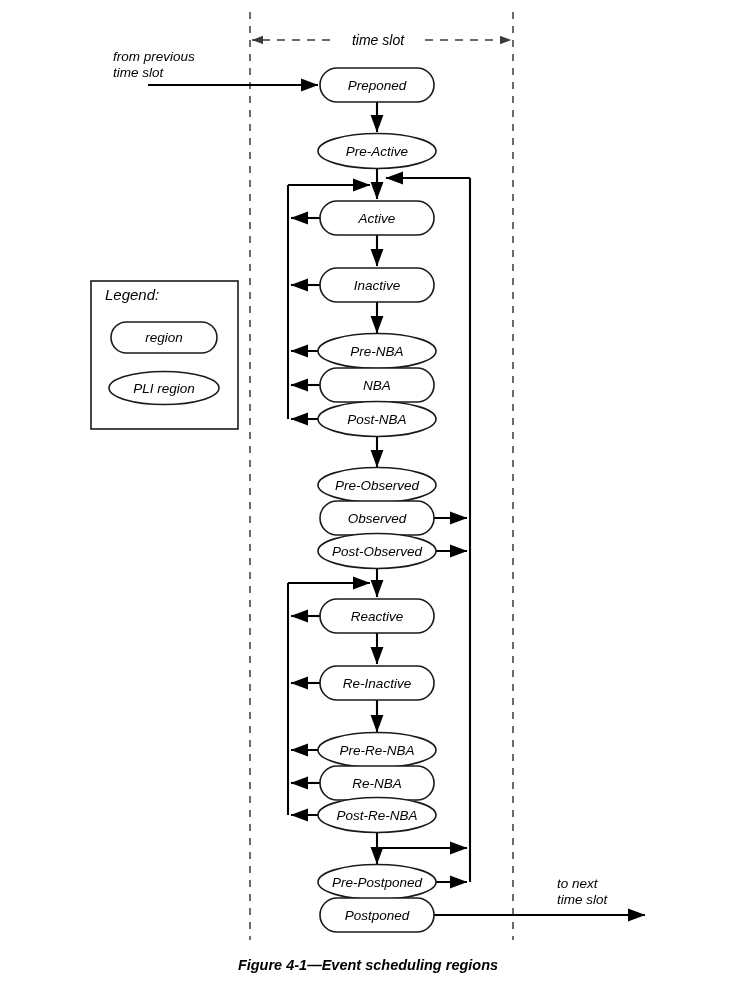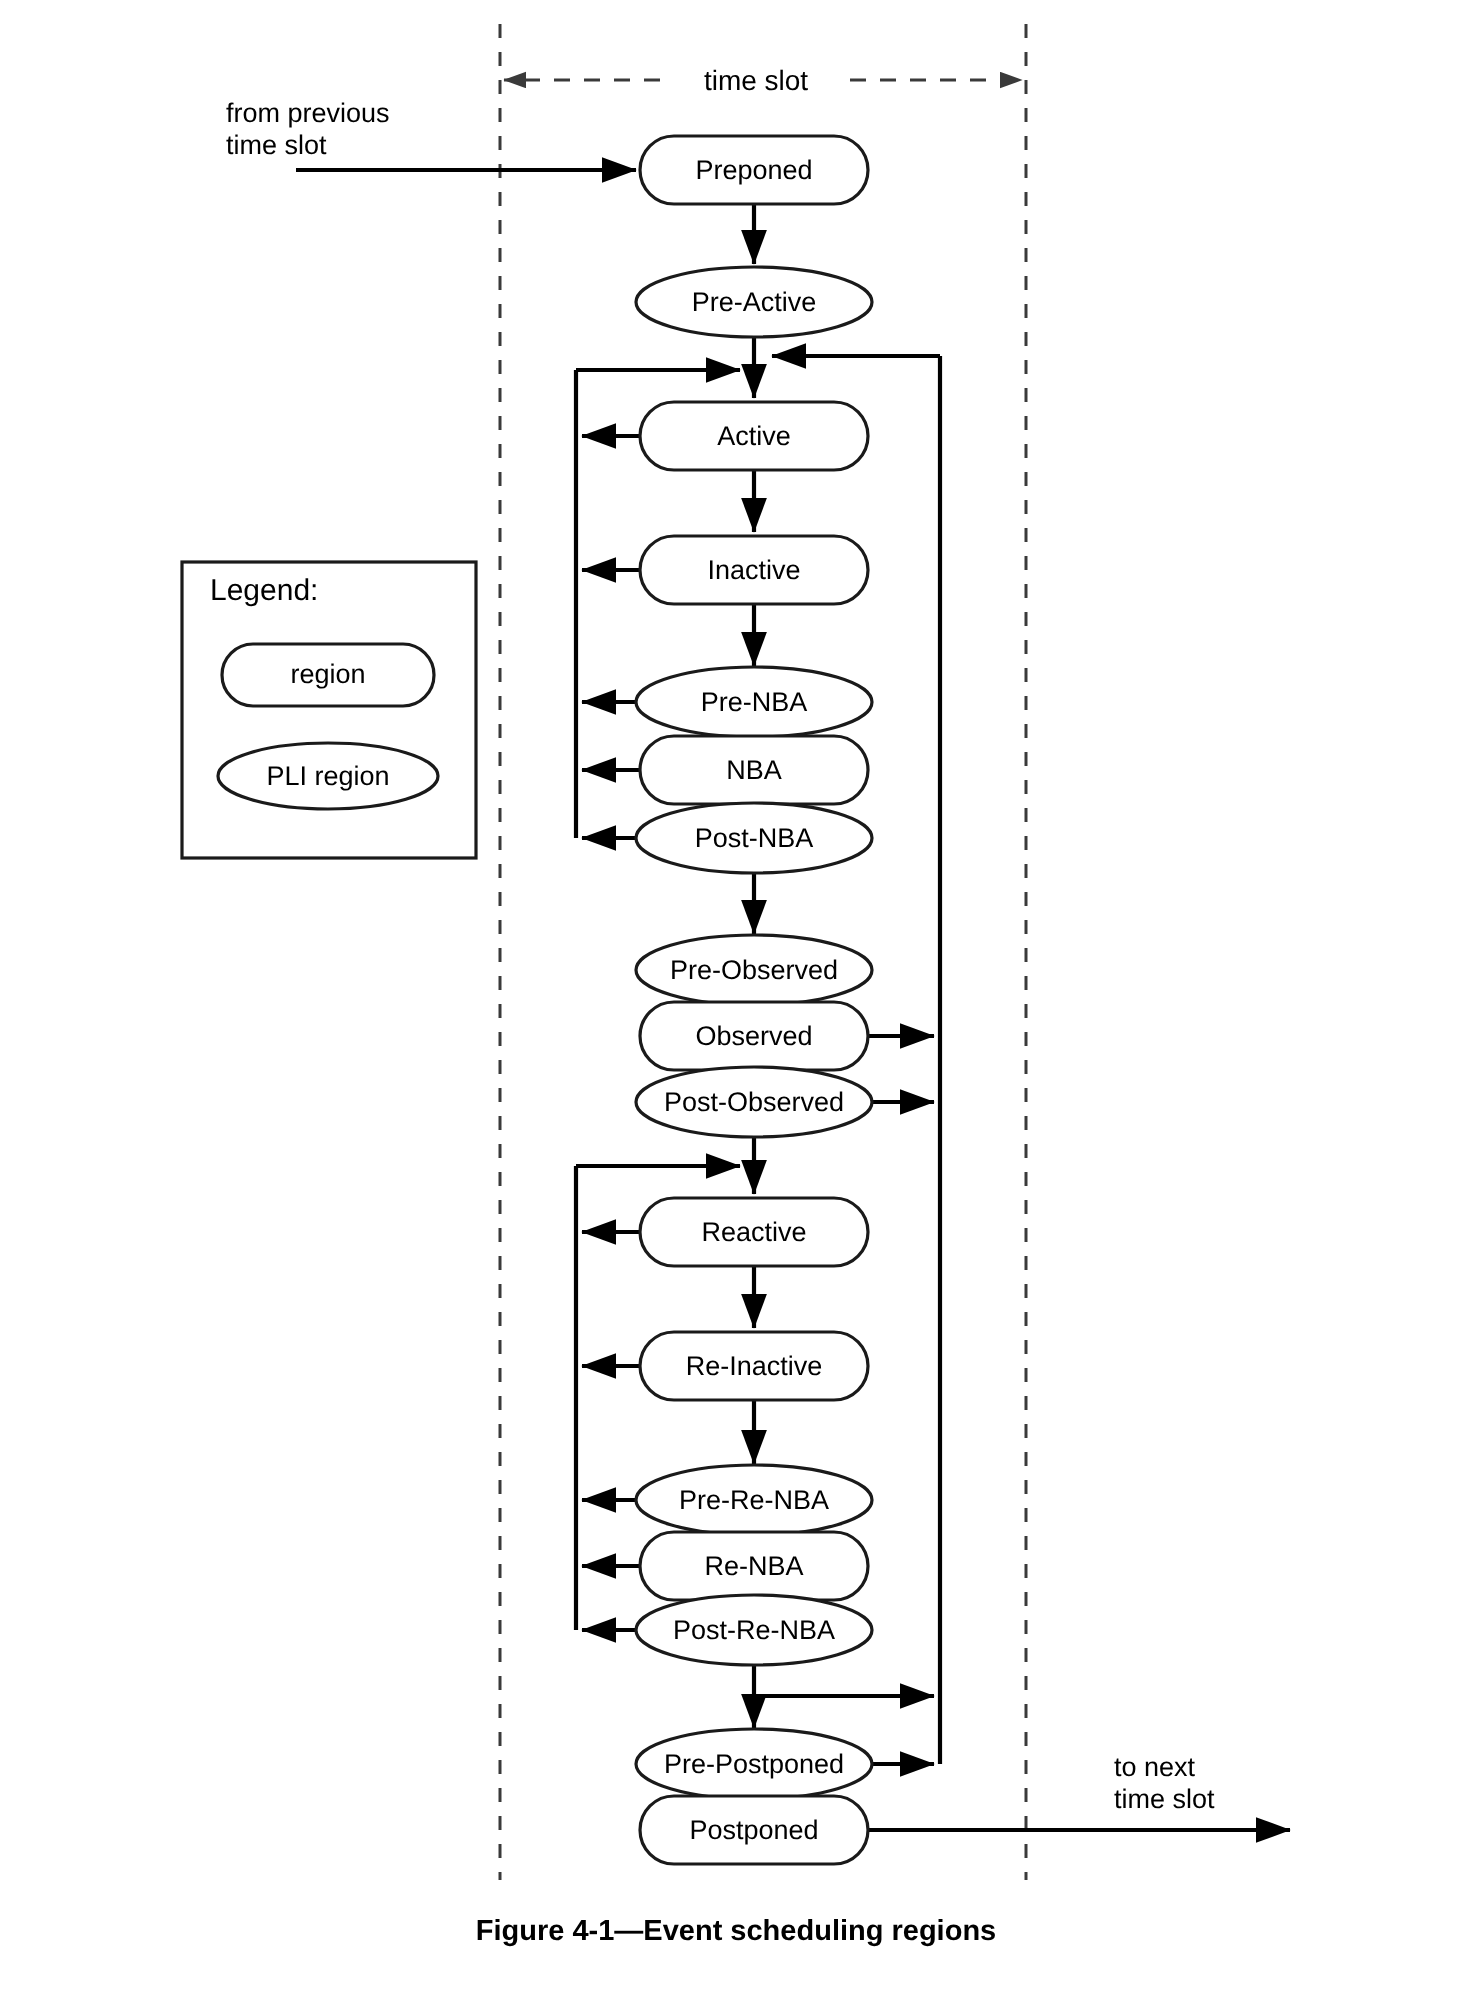--- a/index.html
+++ b/index.html
@@ -15,20 +15,21 @@
     font-family: "Liberation Sans", sans-serif;
     color: #000000;
     overflow: hidden;
   }
   #figure-root {
     position: absolute;
     left: 0;
     top: 0;
     width: 736px;
     height: 999px;
+    font-style: italic;
   }
   svg#diagram {
     position: absolute;
     left: 0;
     top: 0;
     width: 736px;
     height: 999px;
     display: block;
   }
   .node-shape {

